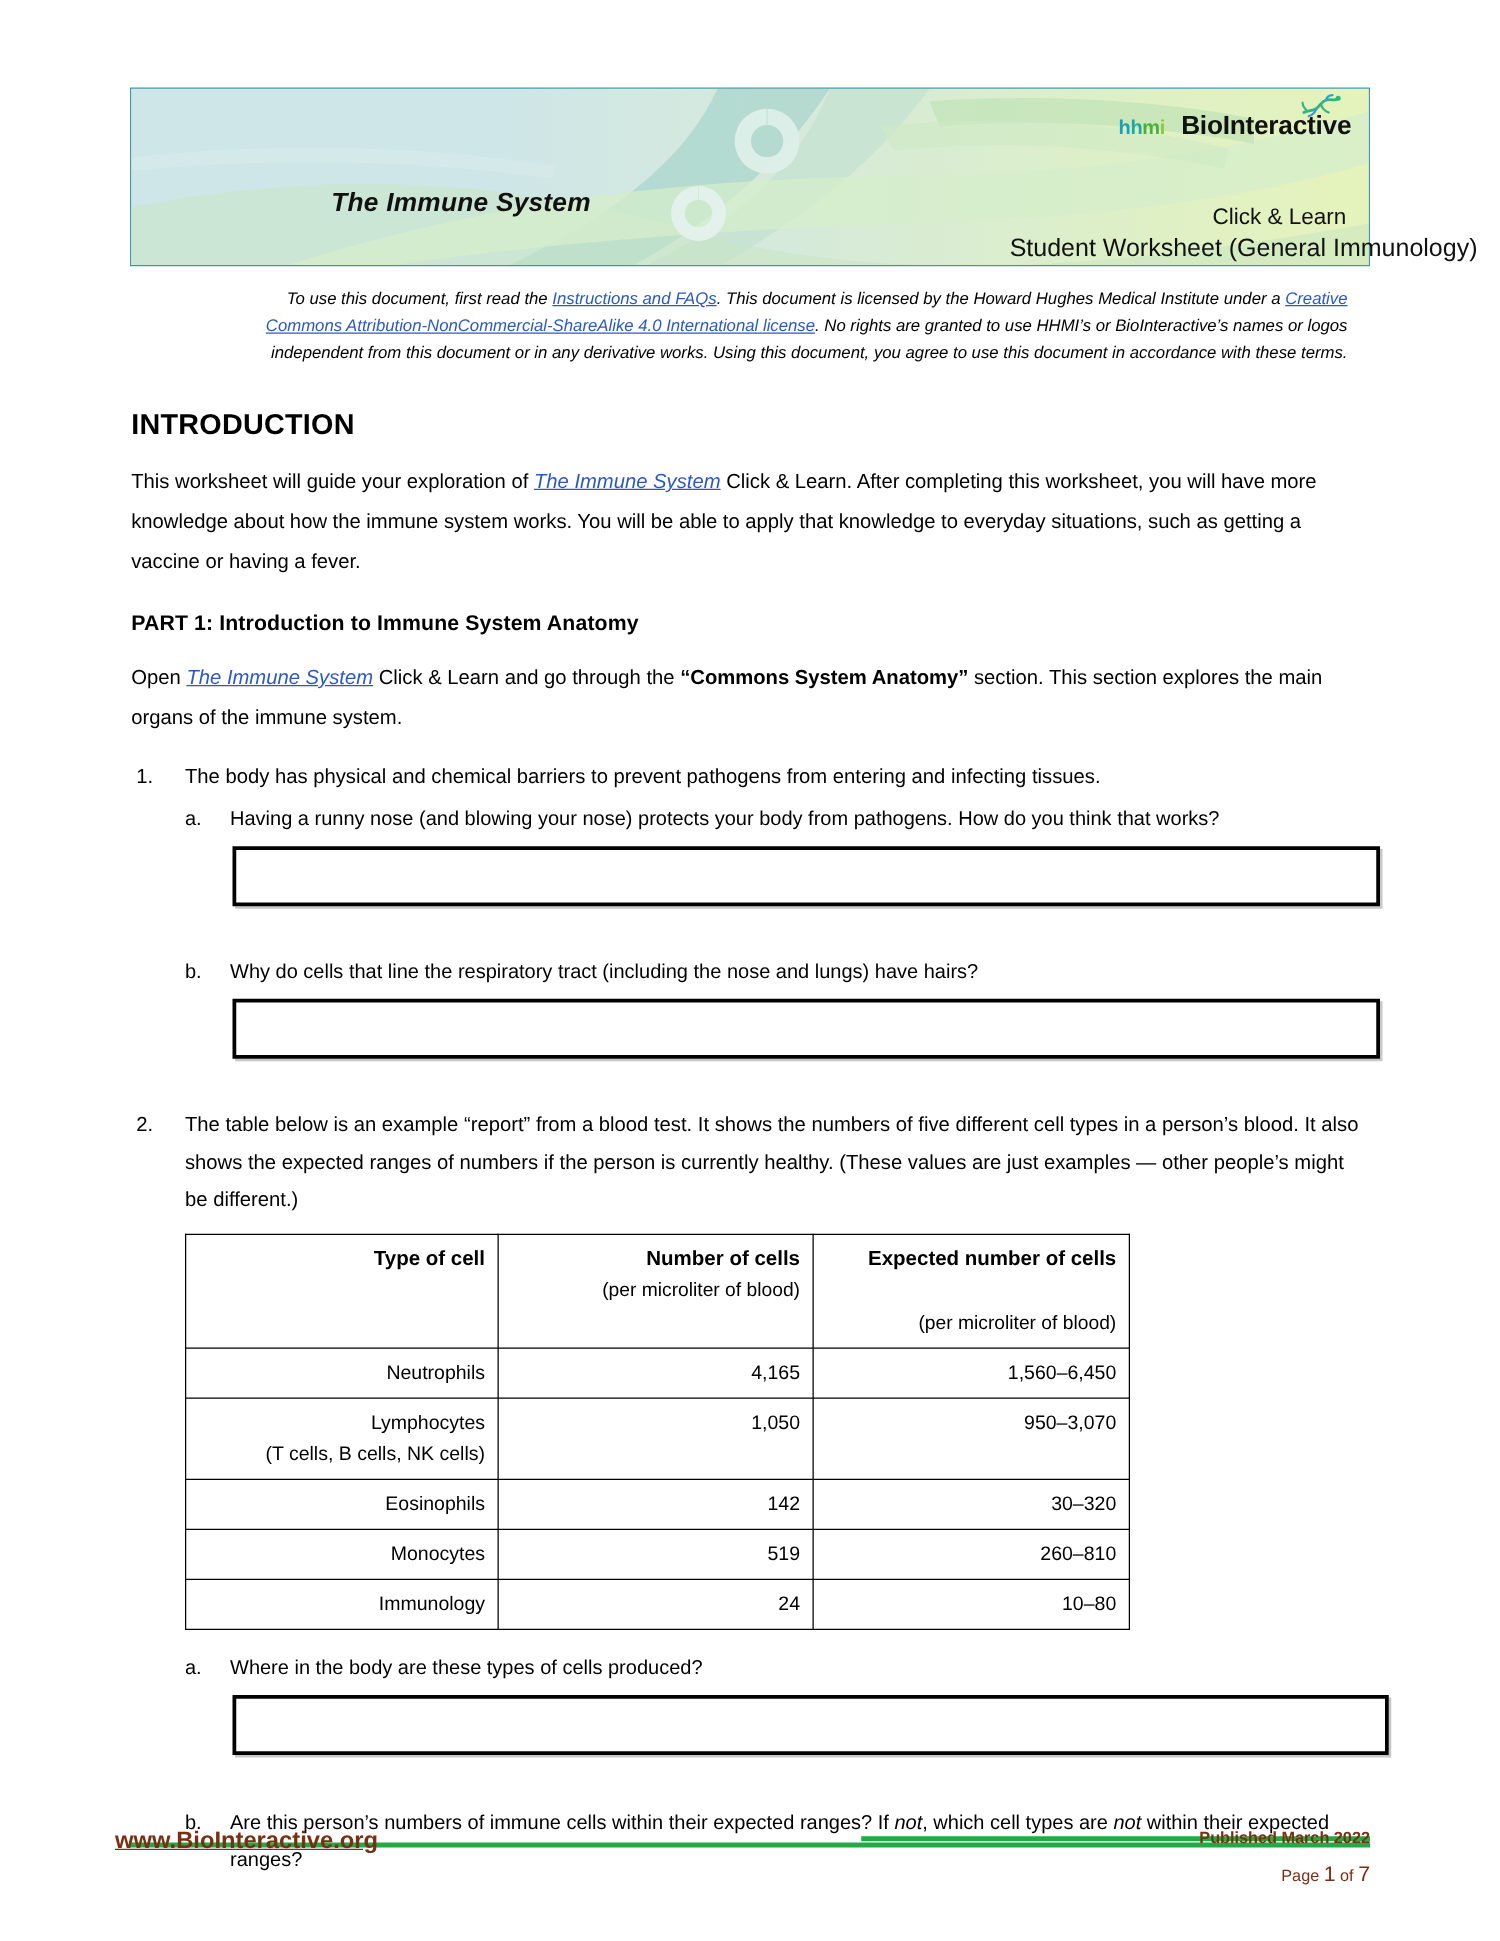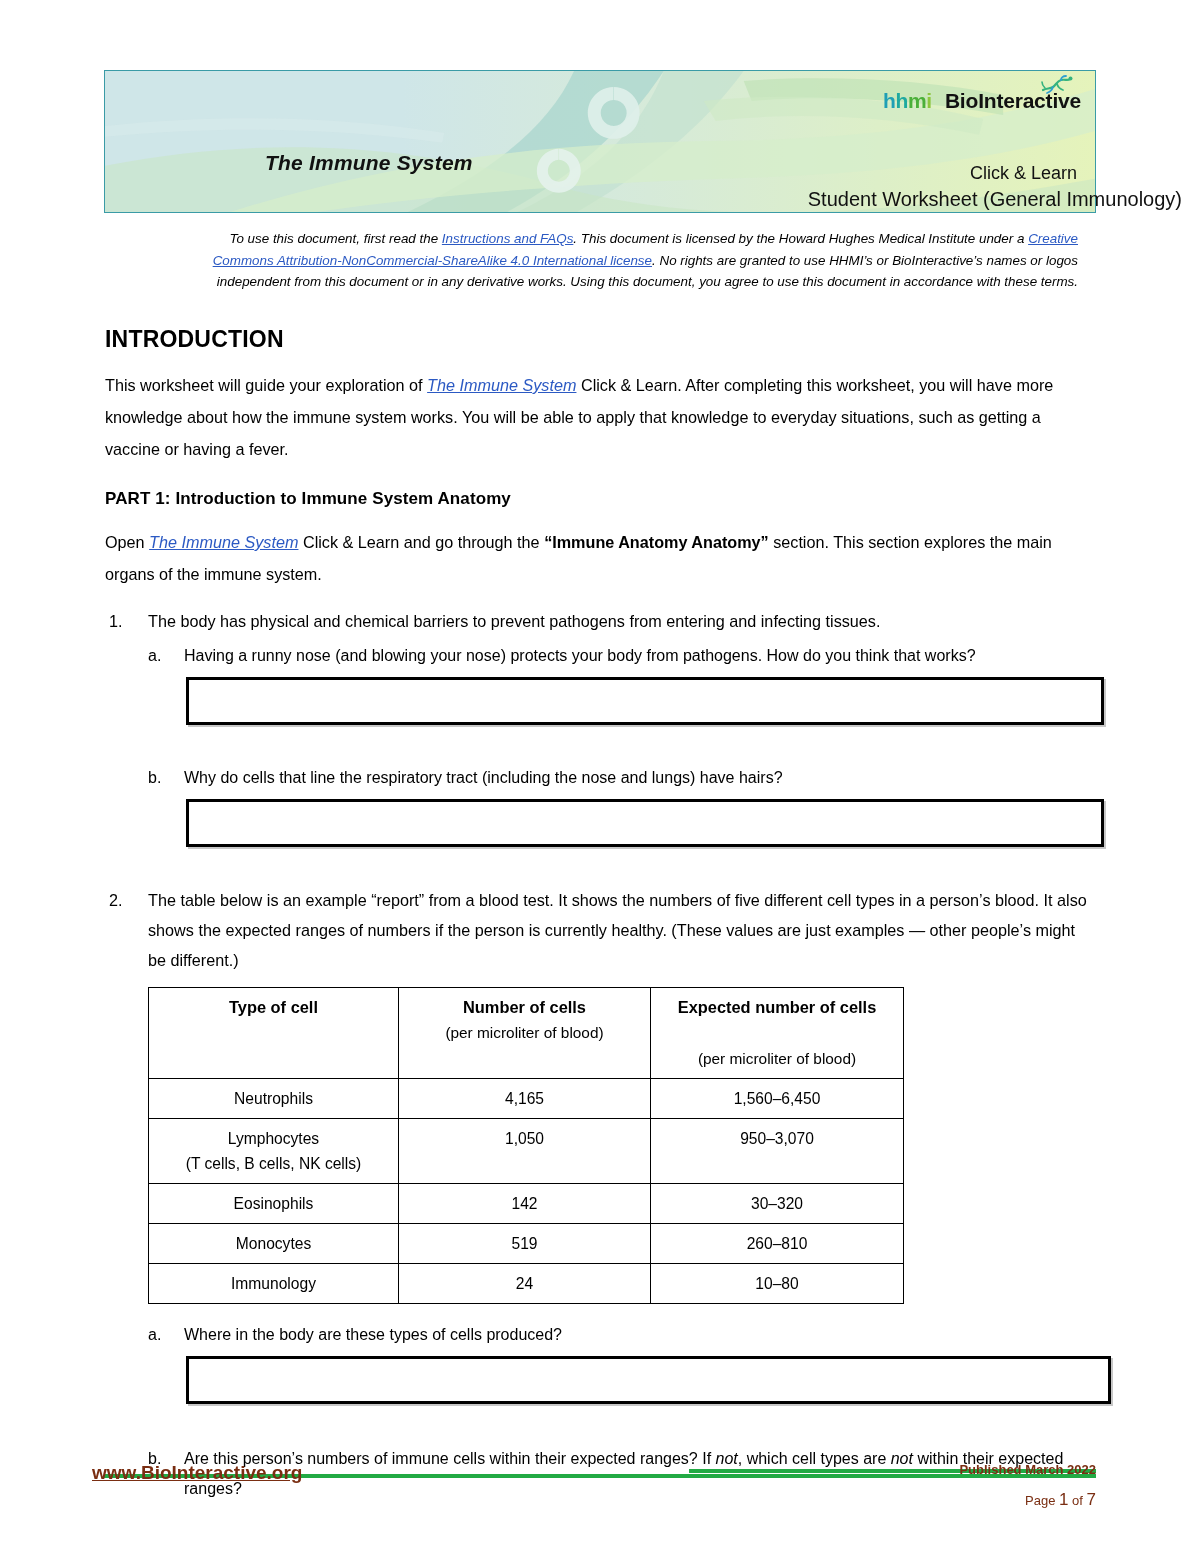--- a/index.html
+++ b/index.html
@@ -41,21 +41,21 @@
     white-space: nowrap;
   }
 
   .logo-block {
     position: absolute;
     right: 14px; top: 18px;
     display: flex; align-items: baseline;
     white-space: nowrap;
   }
   .logo-hhmi {
-    font-size: 21px; font-weight: bold; letter-spacing: -.3px;
+    font-size: 16px; font-weight: bold; letter-spacing: -.3px;
   }
   .logo-hhmi .l1 { color: #1f9fb5; }
   .logo-hhmi .l2 { color: #1fa9a0; }
   .logo-hhmi .l3 { color: #4bb03a; }
   .logo-hhmi .l4 { color: #8cc63f; }
   .logo-bio {
     font-size: 21px; font-weight: bold; color: #111;
     margin-left: 13px; letter-spacing: -.2px;
   }
   .gecko {
@@ -145,21 +145,21 @@
     margin-top: 12px;
     table-layout: fixed;
   }
   table.blood td, table.blood th {
     border: 1.2px solid #000;
     padding: 7px 10px 7px 10px;
     font-size: 15.6px;
     line-height: 25px;
     vertical-align: top;
     font-weight: normal;
-    text-align: center;
+    text-align: right;
   }
   table.blood thead th {
     font-weight: bold;
     font-size: 16.4px;
   }
   table.blood thead th .sub {
     font-weight: normal; font-size: 15.4px; display: block;
   }
   td.num-cell, th.num-cell { text-align: right; }
   .col-a { width: 250px; }
@@ -245,21 +245,21 @@
   </div>
 
   <div class="content">
 
     <h2 class="sec-head">INTRODUCTION</h2>
 
     <p class="body"><span>This worksheet will guide your exploration of </span><a href="#" class="lnk lnk-i">The Immune System</a><span> Click &amp; Learn. After completing this worksheet, you will have more knowledge about how the immune system works. You will be able to apply that knowledge to everyday situations, such as getting a vaccine or having a fever.</span></p>
 
     <h3 class="part-head">PART 1: Introduction to Immune System Anatomy</h3>
 
-    <p class="body"><span>Open </span><a href="#" class="lnk lnk-i">The Immune System</a><span> Click &amp; Learn and go through the </span><span class="bold">“Immune Anatomy Anatomy”</span><span> section. This section explores the main organs of the immune system.</span></p>
+    <p class="body"><span>Open </span><a href="#" class="lnk lnk-i">The Immune System</a><span> Click &amp; Learn and go through the </span><span class="bold">“Commons System Anatomy”</span><span> section. This section explores the main organs of the immune system.</span></p>
 
     <ol class="qlist">
 
       <li>
         <span class="num">1.</span>
         <div class="q-text">The body has physical and chemical barriers to prevent pathogens from entering and infecting tissues.</div>
 
         <ol class="sublist">
           <li>
             <span class="subnum">a.</span>

